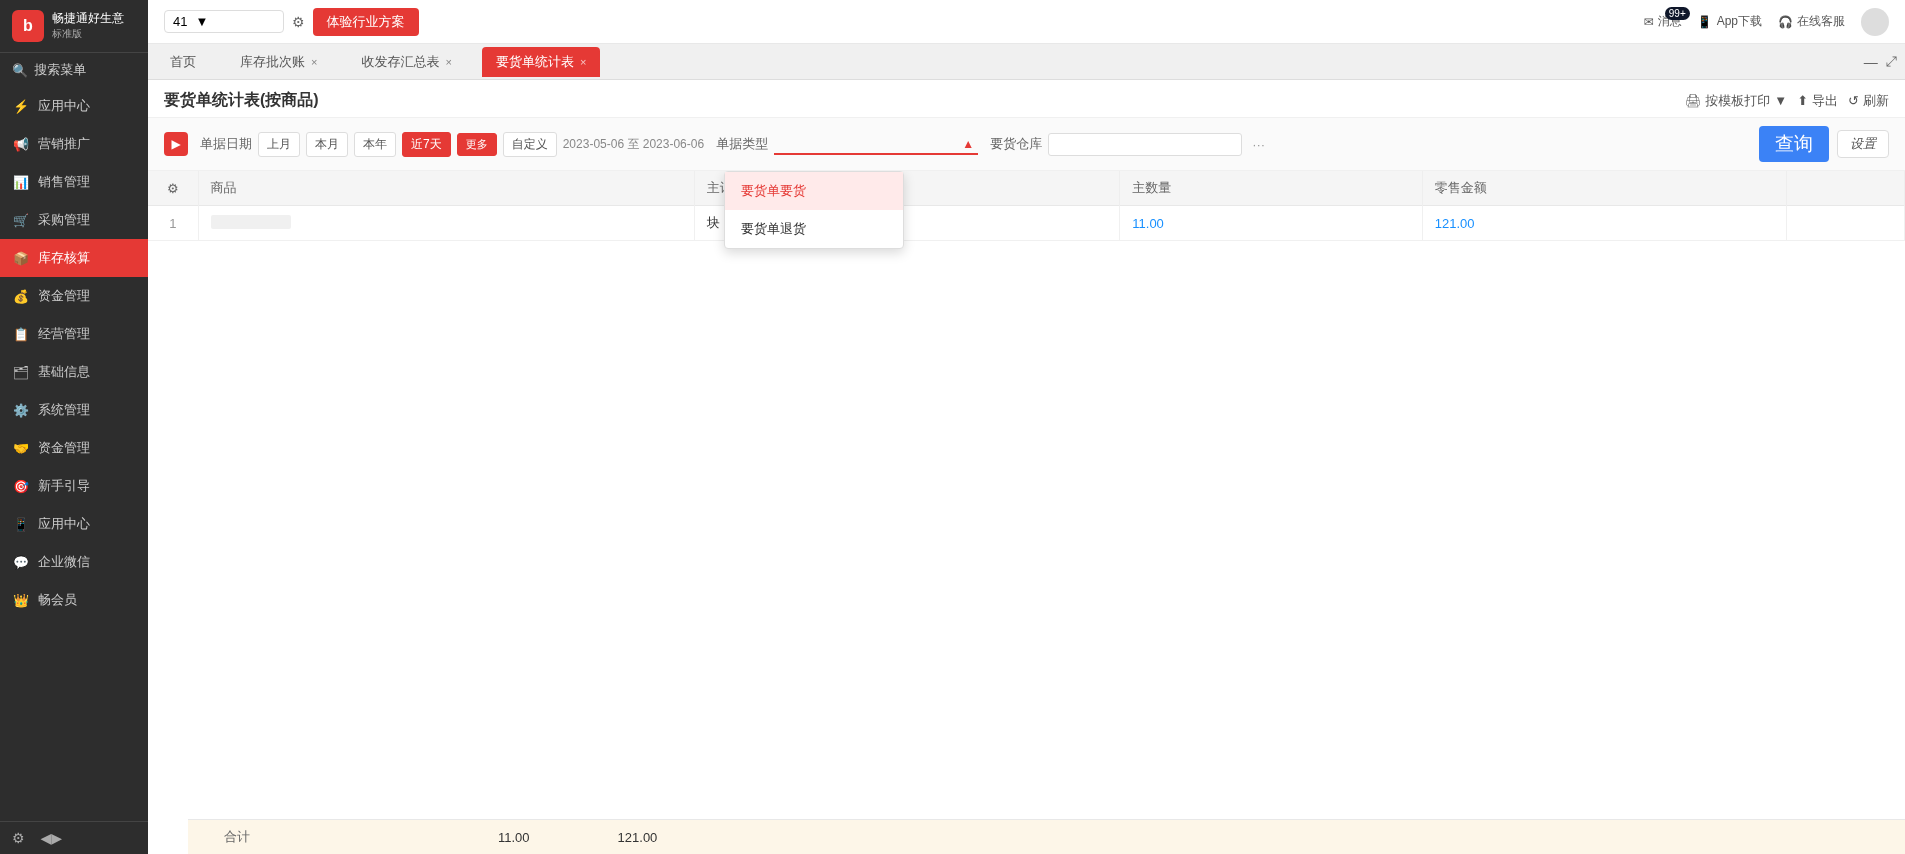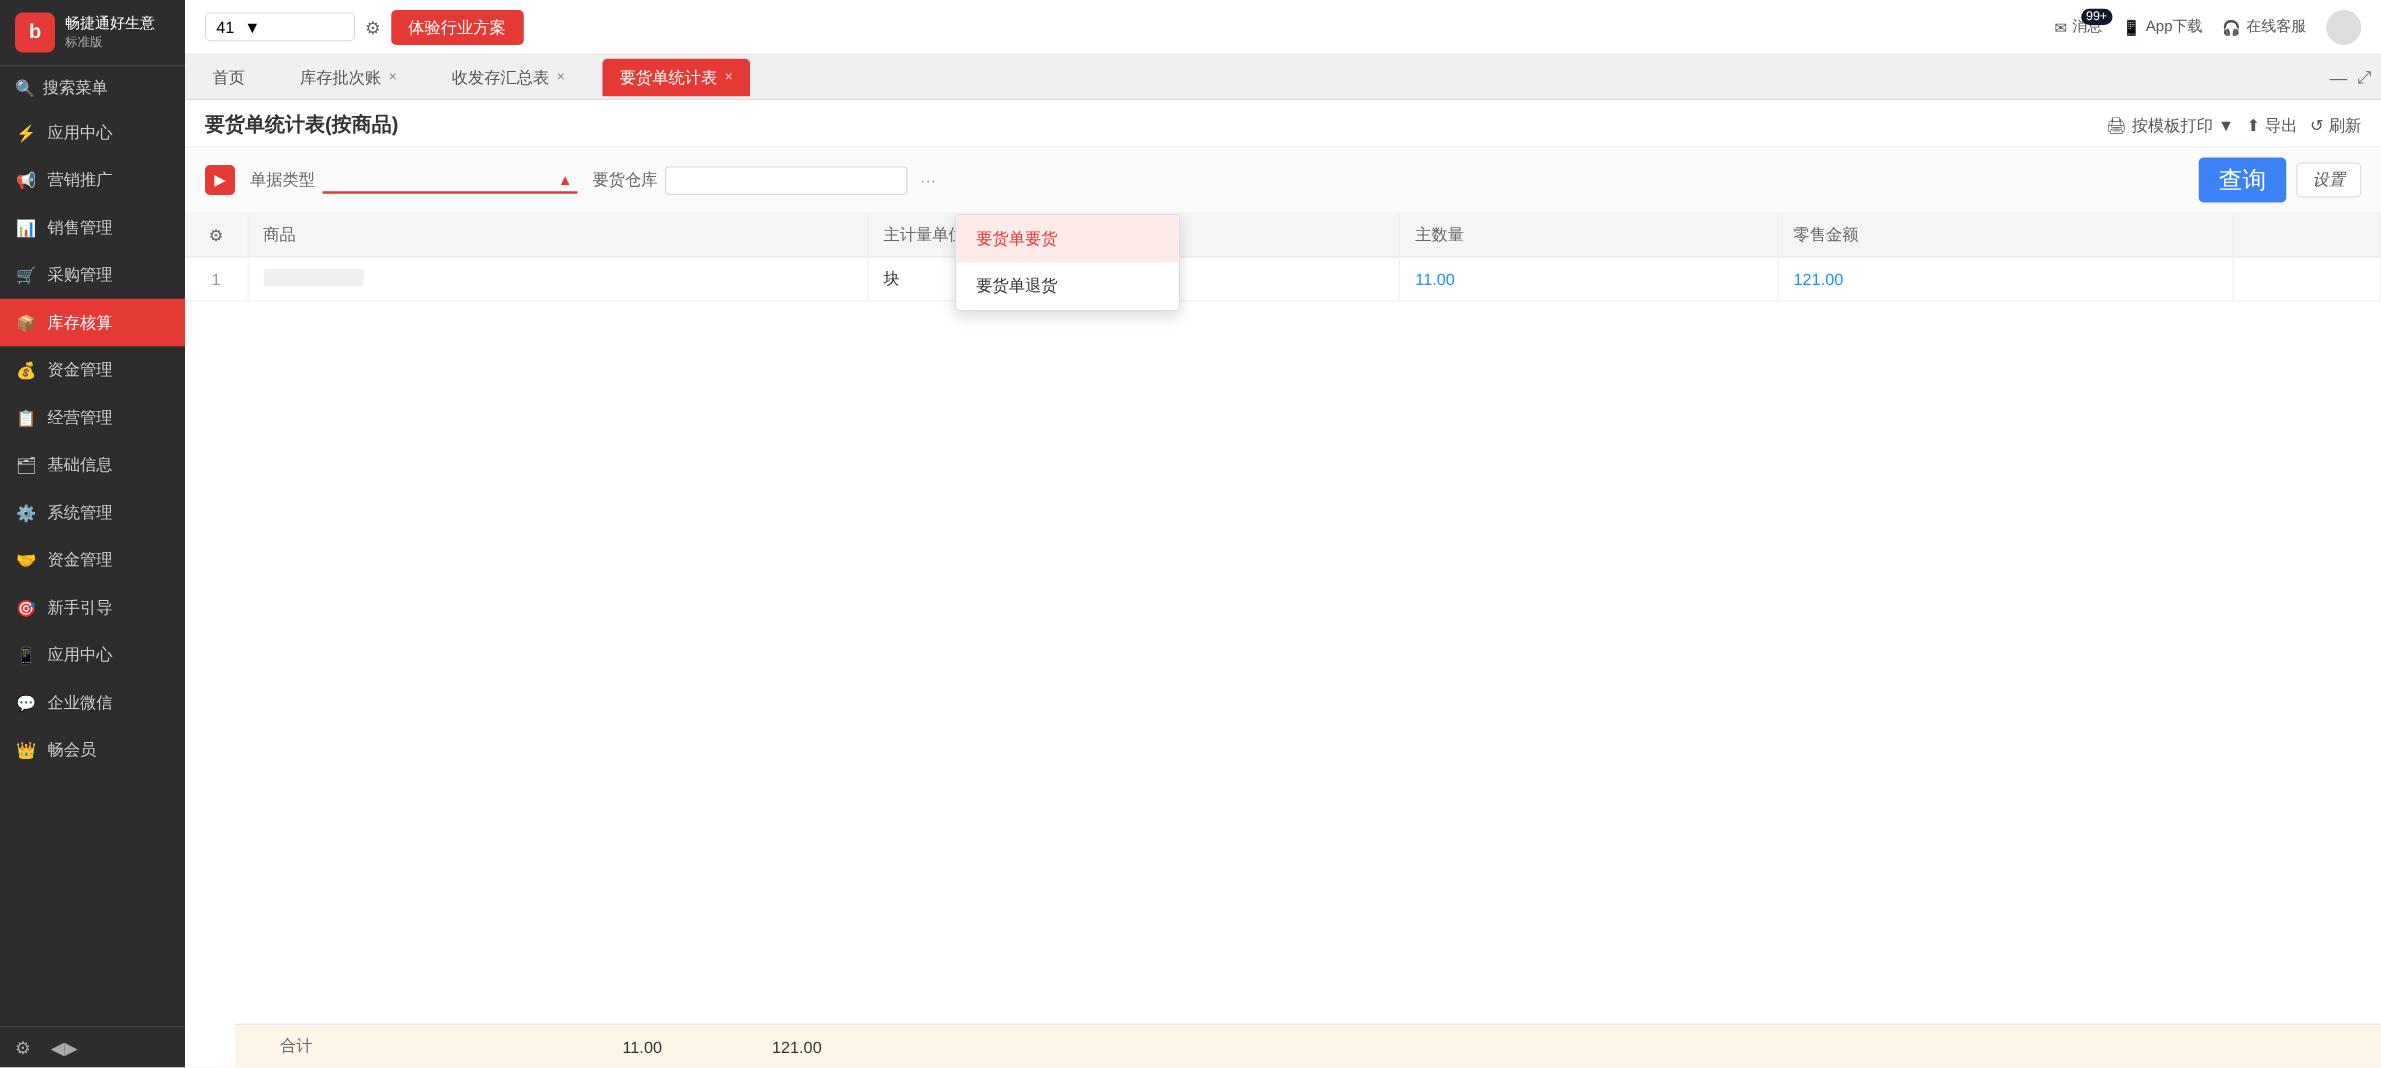--- a/index.html
+++ b/index.html
@@ -569,20 +569,30 @@
           <span>刷新</span>
         </div>
       </div>
     </div>
 
     <div class="filter-area">
       <div class="filter-expand-btn">
         <span>▶</span>
       </div>
 
+      <div class="filter-group">
+        <span class="filter-label">单据日期</span>
+        <button class="date-btn">上月</button>
+        <button class="date-btn">本月</button>
+        <button class="date-btn">本年</button>
+        <button class="date-btn active-tag">近7天</button>
+        <button class="date-btn" style="background:#e53935;color:white;border-color:#e53935;font-size:11px;">更多</button>
+        <button class="date-btn">自定义</button>
+        <span class="date-range">2023-05-06 至 2023-06-06</span>
+      </div>
 
       <div class="filter-type-group">
         <span class="filter-label">单据类型</span>
         <div class="filter-select-wrapper">
           <input class="filter-select" type="text" value="" style="">
           <span class="filter-select-arrow">▲</span>
         </div>
       </div>
 
       <div class="filter-warehouse-group">
@@ -592,21 +602,21 @@
       </div>
 
       <div style="margin-left:auto;display:flex;gap:8px;align-items:center;">
         <button class="query-btn">查询</button>
         <button class="set-btn">设置</button>
       </div>
     </div>
 
     <div class="table-area" style="position:relative;">
 
-      <div class="dropdown-menu" style="position:absolute; top:0px; left:616px; z-index:100;">
+      <div class="dropdown-menu" style="position:absolute; top:0px; left:576px; z-index:100;">
         <div class="dropdown-item selected">
           <span>要货单要货</span>
         </div>
         <div class="dropdown-item">
           <span>要货单退货</span>
         </div>
       </div>
 
       <table>
         <thead>

